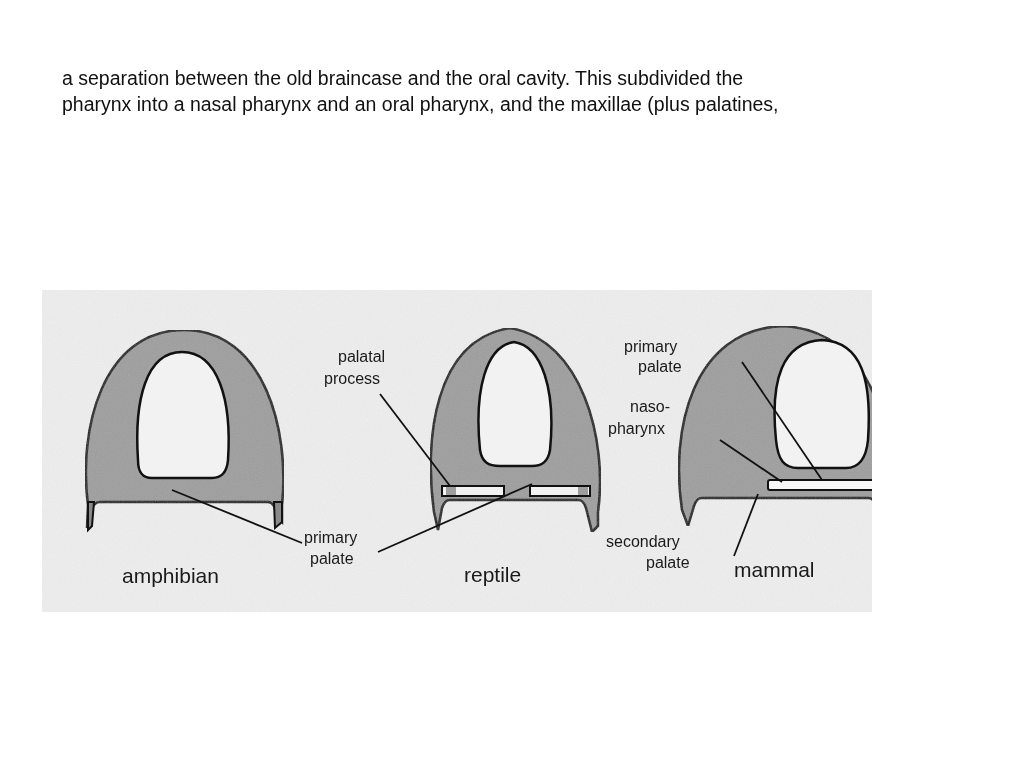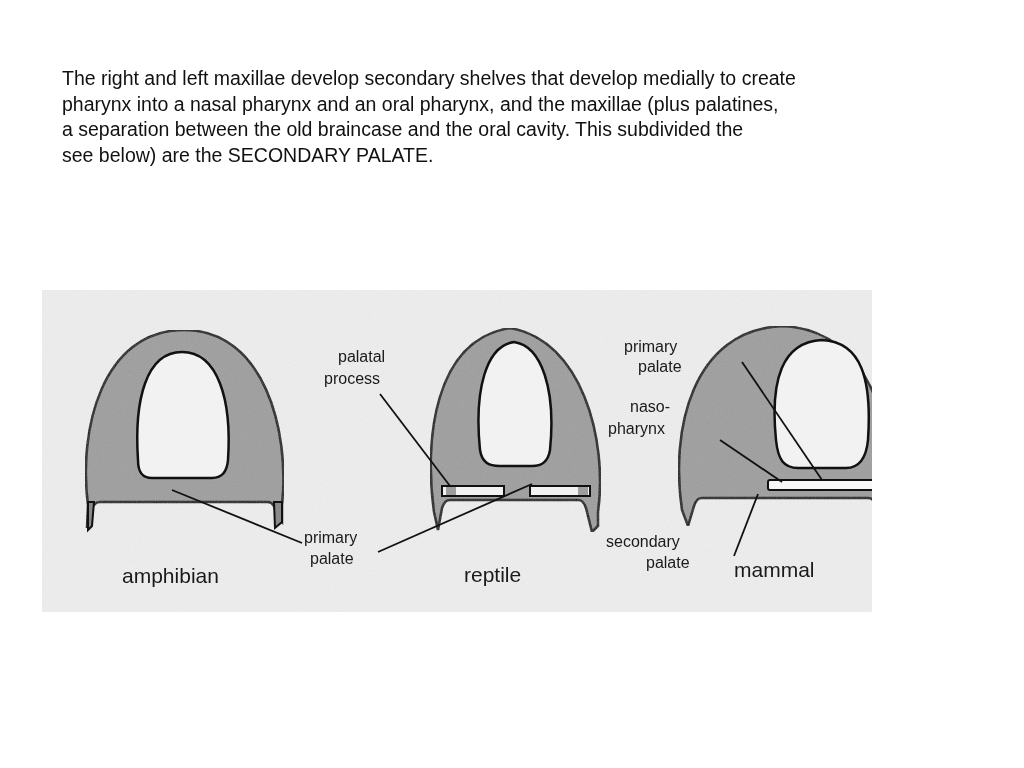--- a/index.html
+++ b/index.html
@@ -14,24 +14,22 @@
   .figure { position: absolute; left: 42px; top: 290px; width: 830px; height: 251px; }
   .figure svg { display: block; }
   .lbl { font-family: "Liberation Sans", sans-serif; fill: #1a1a1a; }
   .small { font-size: 16px; }
   .big { font-size: 21px; }
 </style>
 </head>
 <body>
 
 <div class="slide-text">
-  <p>The right and left maxillae develop secondary shelves that develop medially to create</p>
+  <p>a separation between the old braincase and the oral cavity.  This subdivided the</p>
   <p>pharynx into a nasal pharynx and an oral pharynx, and the maxillae (plus palatines,</p>
-  <p>a separation between the old braincase and the oral cavity.  This subdivided the</p>
-  <p>see below) are the SECONDARY PALATE.</p>
 </div>
 
 <div class="figure">
   <svg width="830" height="322" viewBox="0 0 830 322" xmlns="http://www.w3.org/2000/svg">
     <defs>
       <filter id="speckle" x="0" y="0" width="100%" height="100%">
         <feTurbulence type="fractalNoise" baseFrequency="0.9" numOctaves="1" result="n"></feTurbulence>
         <feColorMatrix type="saturate" values="0" in="n" result="g"></feColorMatrix>
         <feComponentTransfer in="g" result="g2">
           <feFuncA type="table" tableValues="0 0.18"></feFuncA>

